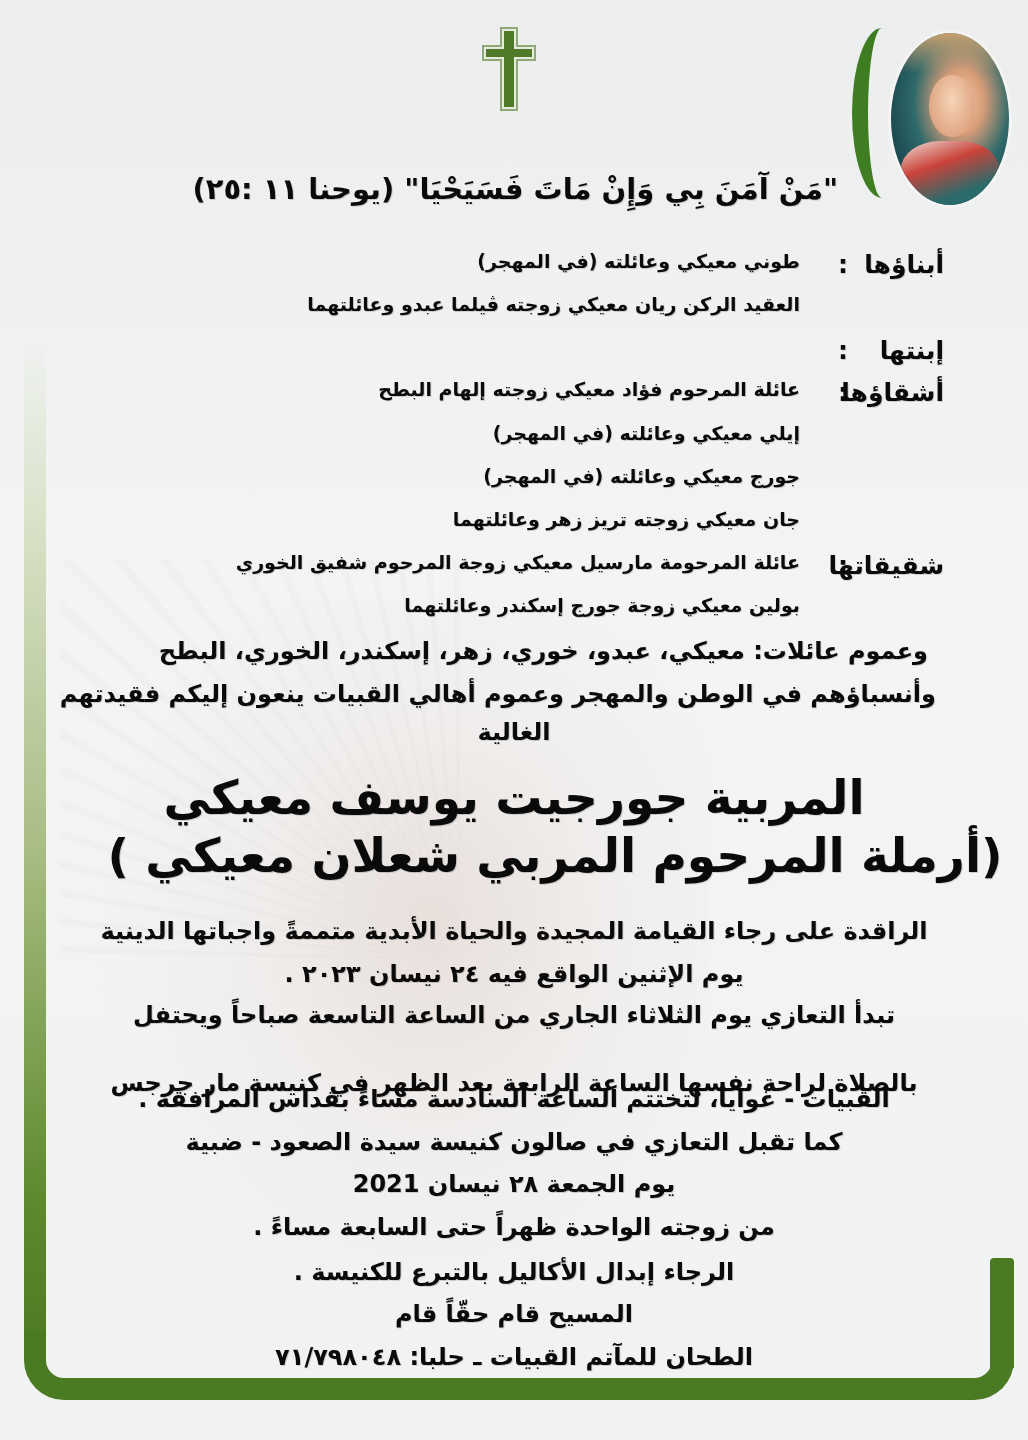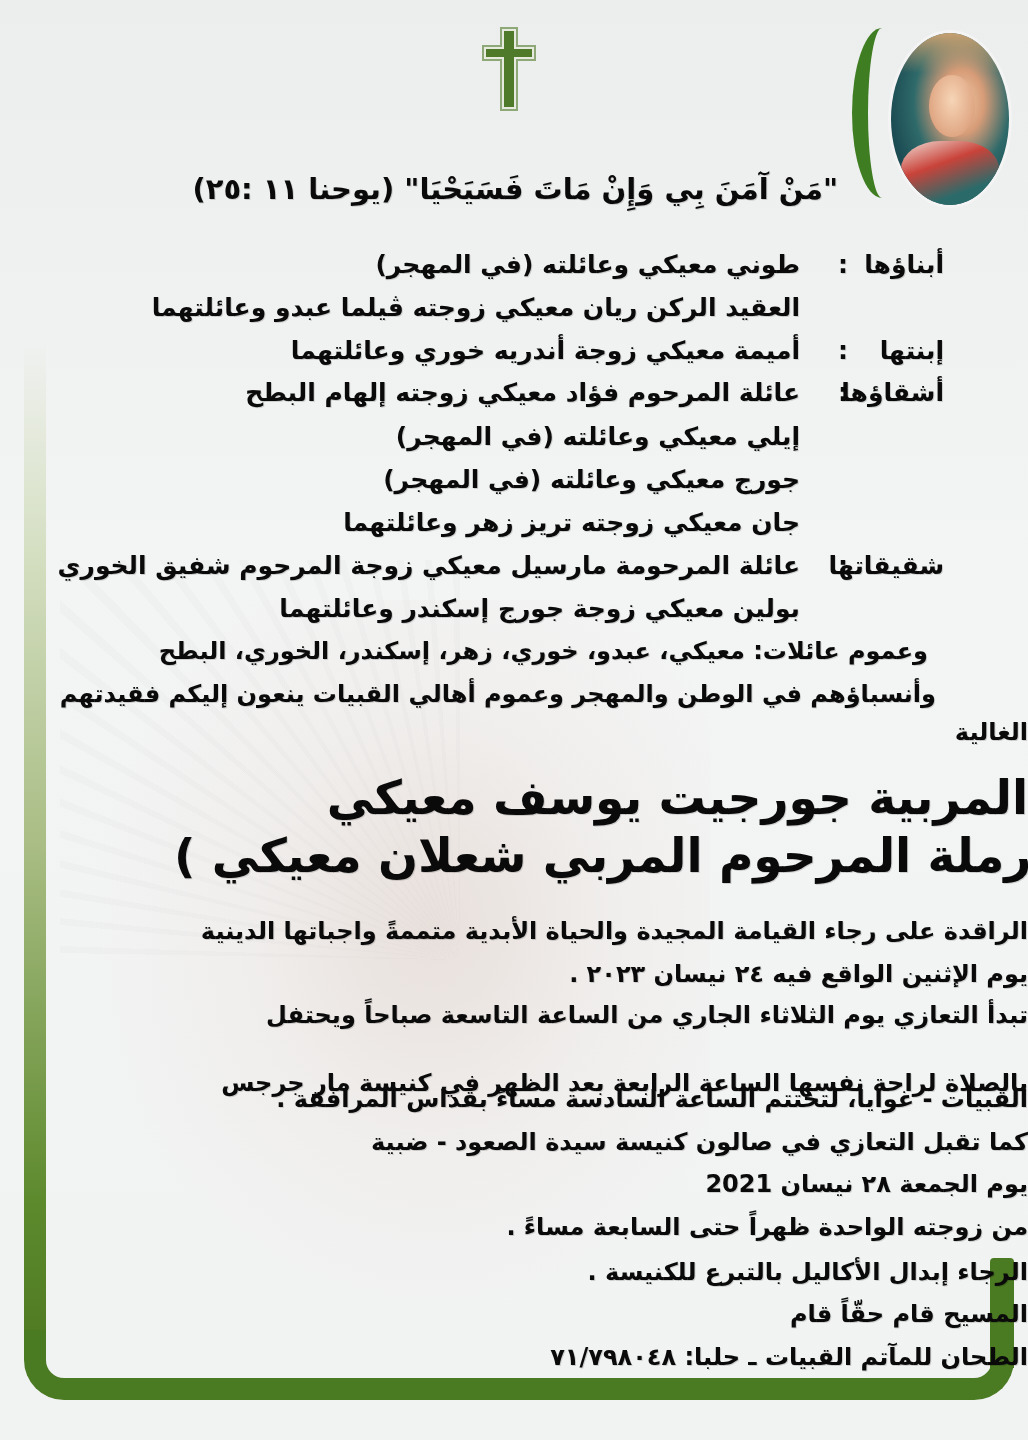--- a/index.html
+++ b/index.html
@@ -61,22 +61,22 @@
   .content { position:absolute; left:0; top:0; width:1028px; height:1440px; }
   .line {
     position:absolute; white-space:nowrap; direction:rtl;
     font-family:"DejaVu Sans", sans-serif; font-weight:bold;
     color:#0a0a0a;
     text-shadow: 1px 1px 0 rgba(0,0,0,0.15);
   }
   .verse { top:172px; right:190px; font-size:29px; }
   .rel-label { font-size:25px; right:84px; }
   .colon { font-size:25px; }
-  .rel-name { font-size:25px; }
-  .center { left:0; width:1028px; }
+  .rel-name { font-size:19px; }
+  .center { left:0; width:1028px; text-align:center; }
   .body25 { font-size:24px; }
   .big { font-size:47px; }
   .footer { font-size:24px; }
 </style>
 </head>
 <body>
 
 <div class="veil"></div>
 <div class="rays"></div>
 
@@ -100,21 +100,20 @@
 
   <div class="line verse">"مَنْ آمَنَ بِي وَإِنْ مَاتَ فَسَيَحْيَا" (يوحنا ١١ :٢٥)</div>
 
   <div class="line rel-label" style="top:250px;">أبناؤها</div>
   <div class="line colon" style="top:250px; right:180px;">:</div>
   <div class="line rel-name" style="top:250px; right:228px;">طوني معيكي وعائلته (في المهجر)</div>
   <div class="line rel-name" style="top:293px; right:228px;">العقيد الركن ريان معيكي زوجته ڤيلما عبدو وعائلتهما</div>
 
   <div class="line rel-label" style="top:336px;">إبنتها</div>
   <div class="line colon" style="top:336px; right:180px;">:</div>
-  <div class="line rel-name" style="top:336px; right:228px;">أميمة معيكي زوجة أندريه خوري وعائلتهما</div>
 
   <div class="line rel-label" style="top:378px;margin-left:8px;">أشقاؤها</div>
   <div class="line colon" style="top:378px; right:180px;">:</div>
   <div class="line rel-name" style="top:422px; right:228px;">إيلي معيكي وعائلته (في المهجر)</div>
   <div class="line rel-name" style="top:378px; right:228px;">عائلة المرحوم فؤاد معيكي زوجته إلهام البطح</div>
   <div class="line rel-name" style="top:465px; right:228px;">جورج معيكي وعائلته (في المهجر)</div>
   <div class="line rel-name" style="top:508px; right:228px;">جان معيكي زوجته تريز زهر وعائلتهما</div>
 
   <div class="line rel-label" style="top:551px;">شقيقاتها</div>
   <div class="line colon" style="top:551px; right:180px;">:</div>

